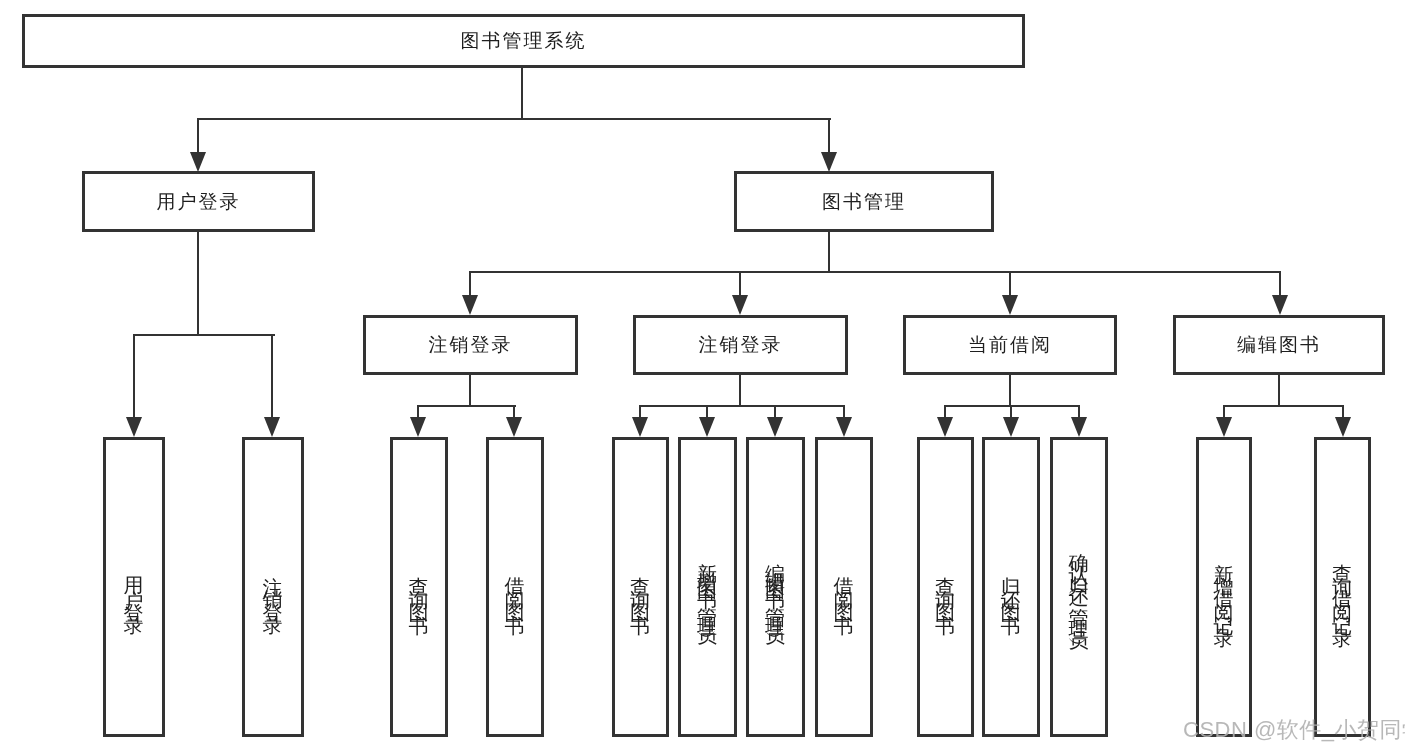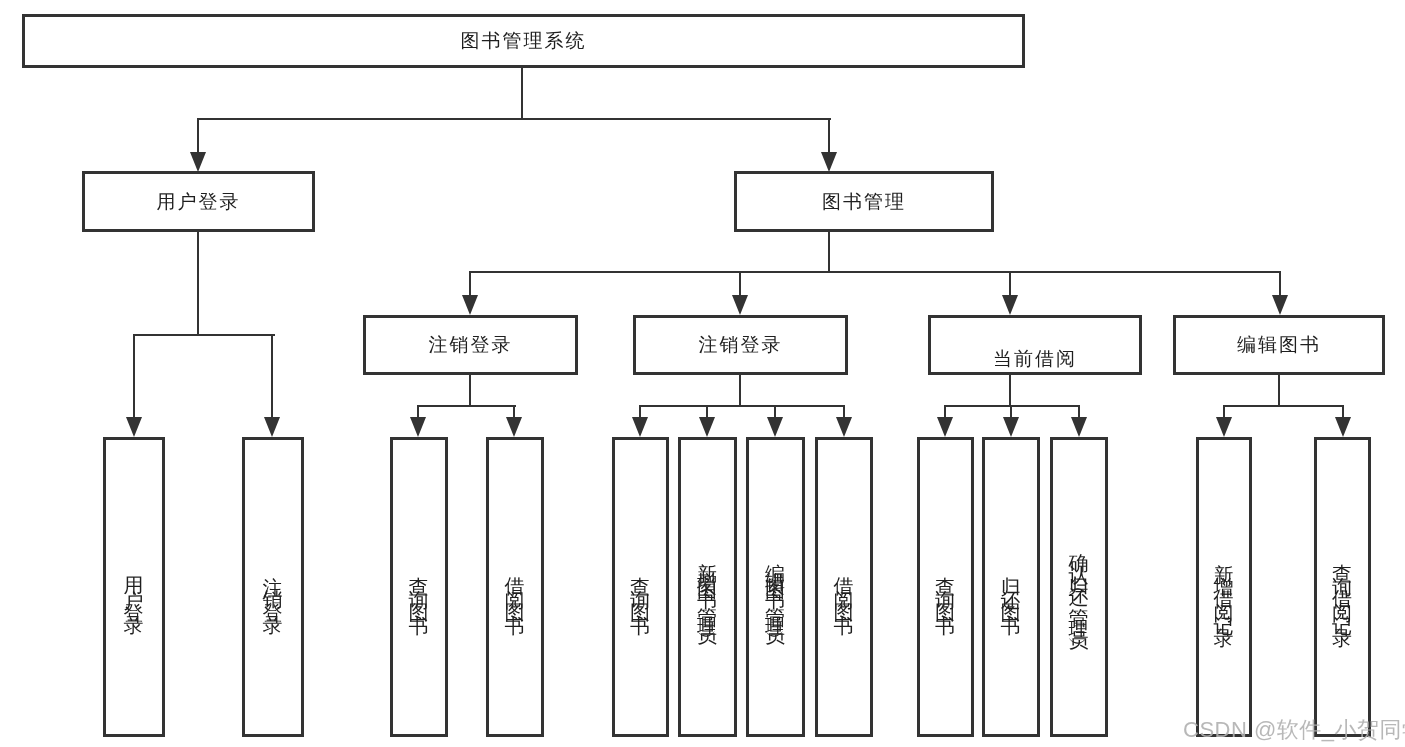--- a/index.html
+++ b/index.html
@@ -51,21 +51,21 @@
   </div>
 
   <div class="box" style="left:363px;top:315px;width:215px;height:60px;">
     <span>注销登录</span>
   </div>
 
   <div class="box" style="left:633px;top:315px;width:215px;height:60px;">
     <span>注销登录</span>
   </div>
 
-  <div class="box" style="left:928px;top:315px;width:214px;height:60px;align-items:flex-end;">
+  <div class="box" style="left:903px;top:315px;width:214px;height:60px;">
     <span>当前借阅</span>
   </div>
 
   <div class="box" style="left:1173px;top:315px;width:212px;height:60px;">
     <span>编辑图书</span>
   </div>
 
   <div class="box leaf" style="left:103px;width:62px;">
     <span class="vtext">用户登录</span>
   </div>

